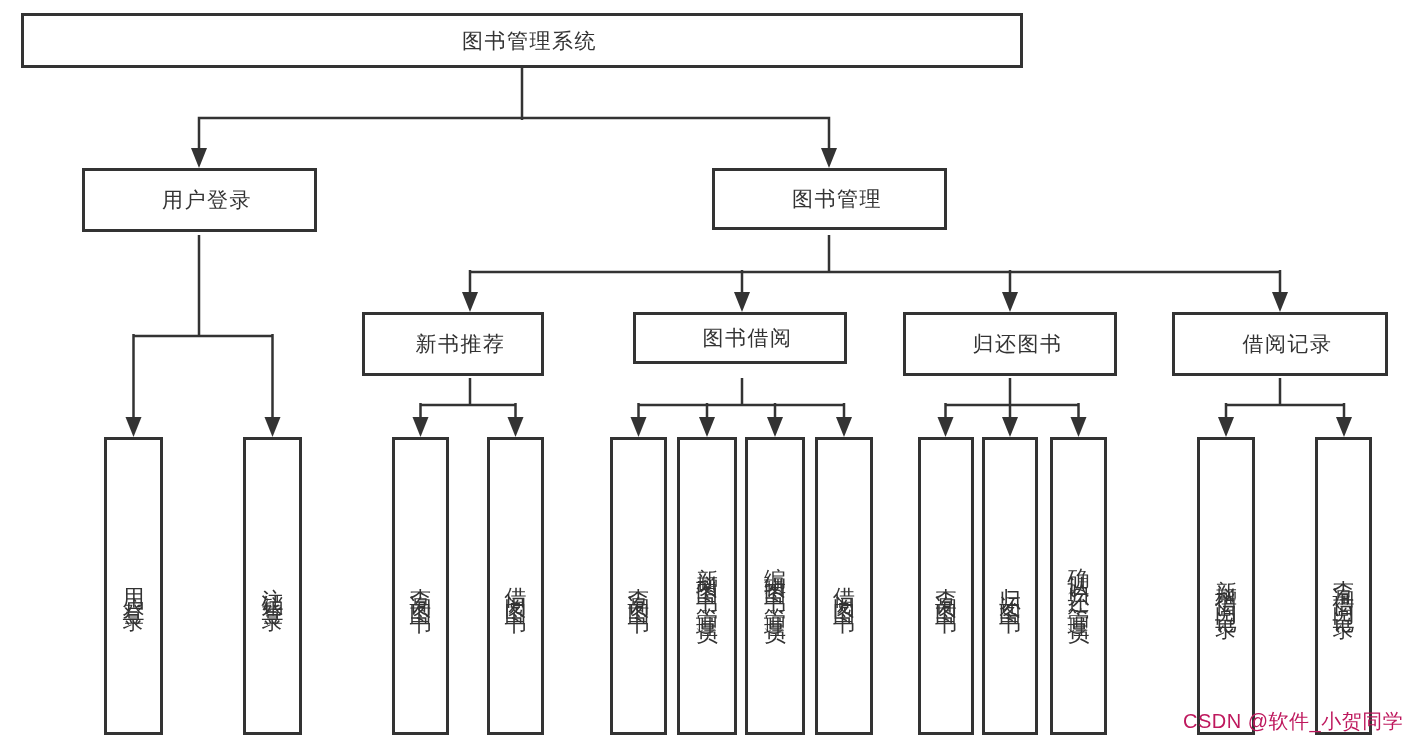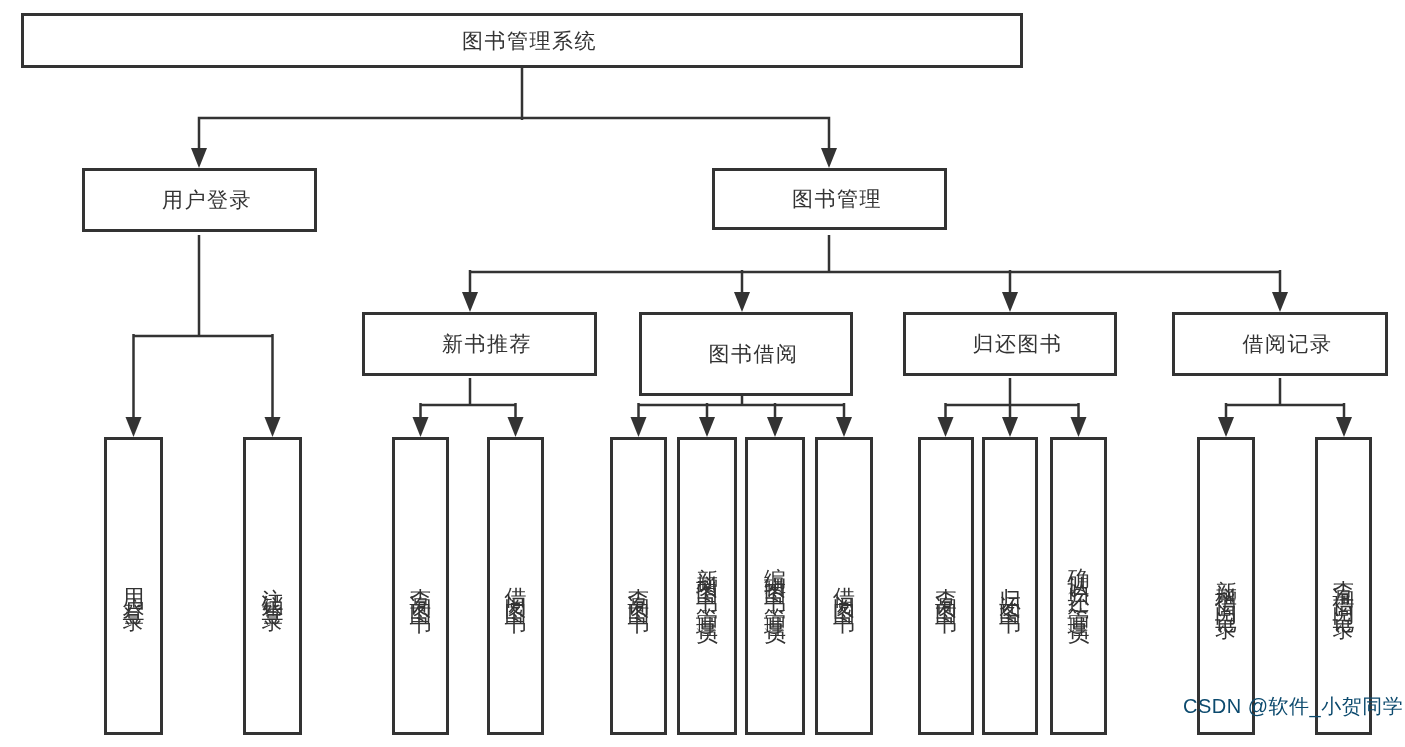--- a/index.html
+++ b/index.html
@@ -48,24 +48,24 @@
     text-orientation: mixed;
     font-size: 22px;
     letter-spacing: 8px;
     line-height: 1;
     color: #333333;
     white-space: nowrap;
   }
   .watermark {
     position: absolute;
     left: 1183px;
-    top: 693px;
+    top: 708px;
     font-size: 20px;
     letter-spacing: 0.5px;
-    color: #0c4a6e;
+    color: #be185d;
     z-index: 5;
     white-space: nowrap;
   }
 </style>
 </head>
 <body>
 
 <div id="canvas">
 
   <svg id="wires" viewBox="0 0 1405 747" xmlns="http://www.w3.org/2000/svg">
@@ -126,22 +126,22 @@
       <polygon points="1218,417 1234,417 1226,437"></polygon>
       <polygon points="1336,417 1352,417 1344,437"></polygon>
     </g>
   </svg>
 
   <div class="hbox" style="left:21px; top:13px; width:1002px; height:55px;">图书管理系统</div>
 
   <div class="hbox" style="left:82px; top:168px; width:235px; height:64px;">用户登录</div>
   <div class="hbox" style="left:712px; top:168px; width:235px; height:62px;">图书管理</div>
 
-  <div class="hbox" style="left:362px; top:312px; width:235px; height:64px;">新书推荐</div>
-  <div class="hbox" style="left:633px; top:312px; width:214px; height:84px;margin-left:6px;">图书借阅</div>
+  <div class="hbox" style="left:362px; top:312px; width:182px; height:64px;">新书推荐</div>
+  <div class="hbox" style="left:633px; top:312px; width:214px; height:52px;">图书借阅</div>
   <div class="hbox" style="left:903px; top:312px; width:214px; height:64px;">归还图书</div>
   <div class="hbox" style="left:1172px; top:312px; width:216px; height:64px;">借阅记录</div>
 
   <div class="vbox" style="left:104px; width:59px;">
     <span class="vtext">用户登录</span>
   </div>
   <div class="vbox" style="left:243px; width:59px;">
     <span class="vtext">注销登录</span>
   </div>
 

